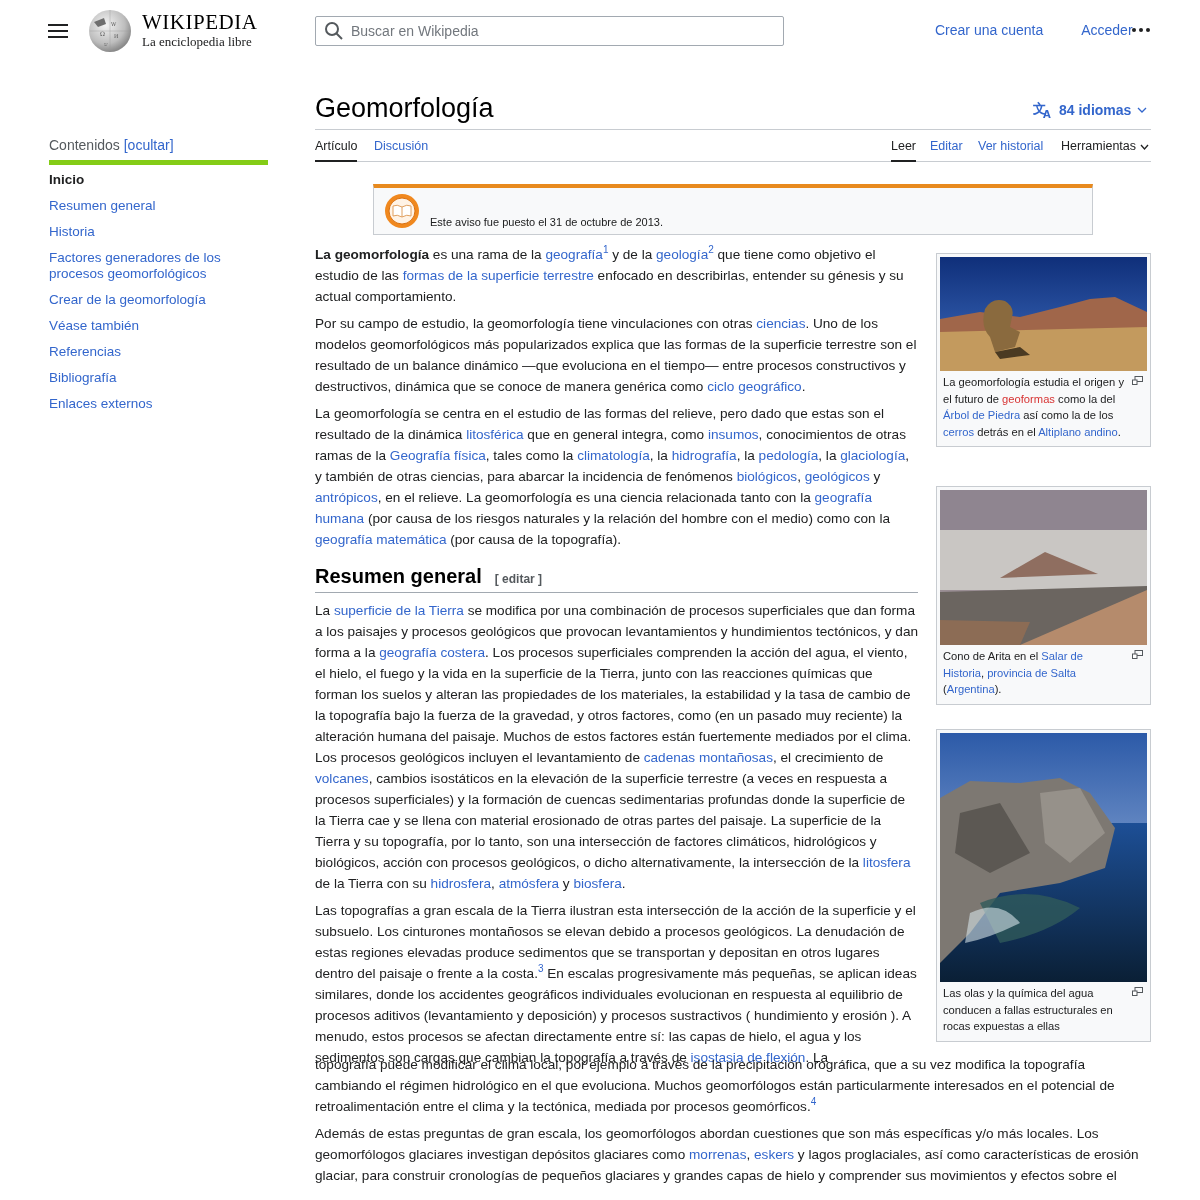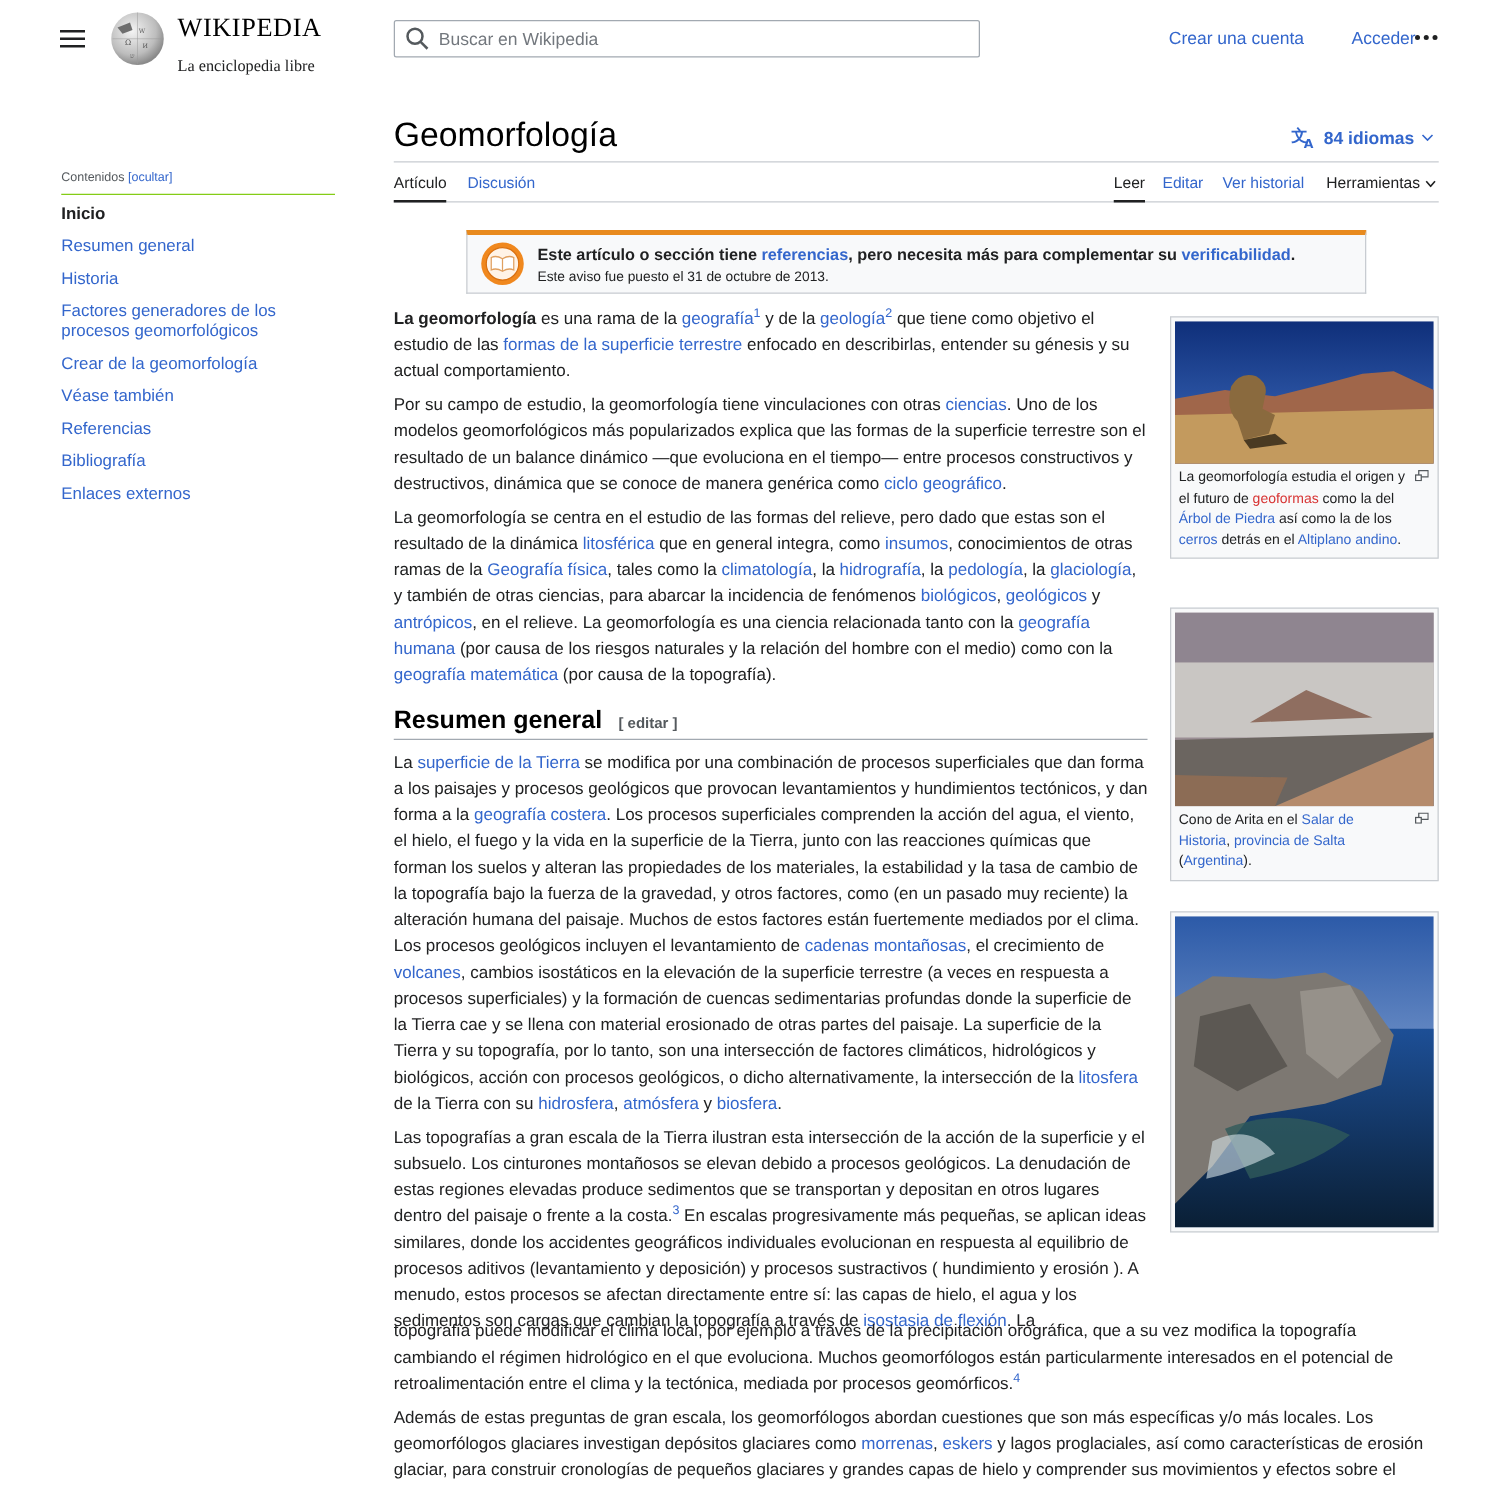--- a/index.html
+++ b/index.html
@@ -7,32 +7,32 @@
 body{font-family:"Liberation Sans","DejaVu Sans",sans-serif;color:#202122;position:relative}
 a{color:#3366cc;text-decoration:none}
 .red{color:#d73333}
 
 .header{position:absolute;top:0;left:0;width:1200px;height:62px}
 .hamburger{position:absolute;left:48px;top:21px;width:20px;height:18px;cursor:pointer}
 .hamburger span{display:block;height:2px;background:#202122;margin:3px 0 4px 0}
 .logo{position:absolute;left:86px;top:8px;width:48px;height:46px}
 .wordmark{position:absolute;left:142px;top:11px;font-family:"Liberation Serif","DejaVu Serif",serif}
 .wordmark .w1{font-size:21px;letter-spacing:0.5px;line-height:22px;color:#000}
-.wordmark .w2{font-size:13px;line-height:15px;color:#202122;margin-top:12px}
+.wordmark .w2{font-size:13px;line-height:15px;color:#202122;margin-top:1px}
 .search{position:absolute;left:315px;top:16px;width:469px;height:30px;border:1px solid #a2a9b1;border-radius:2px;display:flex;align-items:center;padding-left:8px}
 .search .icn{width:20px;height:20px;margin-right:7px}
 .search input{border:none;outline:none;font-family:"Liberation Sans",sans-serif;font-size:14px;color:#202122;width:420px;background:transparent}
 .search input::placeholder{color:#72777d}
 .toplinks{position:absolute;top:22px;left:935px;display:flex;gap:16px;font-size:14px}
 .toplinks a{margin-right:22px}
 .dots{position:absolute;left:1132px;top:28px;display:flex;gap:3px;cursor:pointer}
 .dots i{width:4px;height:4px;border-radius:50%;background:#202122;display:block}
 
 .toc{position:absolute;left:49px;top:137px;width:219px}
-.toc-head{font-size:10px;color:#54595d;padding-bottom:7px;border-bottom:1px solid #84cc16}
+.toc-head{font-size:14px;color:#54595d;padding-bottom:7px;border-bottom:5px solid #84cc16}
 .toc-list{list-style:none;margin-top:4px}
 .toc-list li{font-size:13.5px;line-height:15.5px;margin:7px 0 10.5px 0}
 .toc-list li.active{font-weight:bold;color:#202122}
 
 .title{position:absolute;left:315px;top:93px;font-size:27px;font-family:"Liberation Sans",sans-serif;font-weight:normal;color:#000}
 .langs{position:absolute;left:1033px;top:101px;display:flex;align-items:center;font-size:14px;font-weight:bold;color:#3366cc;cursor:pointer}
 .langs svg{margin-right:6px}
 .title-rule{position:absolute;left:315px;top:129px;width:836px;height:1px;background:#c8ccd1}
 .tabs{position:absolute;left:315px;top:139px;width:836px;height:23px;border-bottom:1px solid #c8ccd1;font-size:12.5px}
 .tab{position:absolute;top:0;height:23px;line-height:15px;cursor:pointer}
@@ -145,21 +145,20 @@
       </svg></span>
 </div>
 
 <div class="ambox">
   <svg class="ic" viewBox="0 0 36 36">
       <circle cx="18" cy="18" r="17" fill="#f0881e"></circle>
       <circle cx="18" cy="18" r="13" fill="#fff3e6" stroke="#d97010" stroke-width="1"></circle>
       <path d="M9 13 Q13 11 18 14 Q23 11 27 13 L27 23 Q23 21 18 24 Q13 21 9 23Z" fill="#fff" stroke="#e0a060" stroke-width="1"></path>
       <path d="M18 14 L18 24" stroke="#e0a060"></path>
     </svg>
-  <div class="t1"><span>Este artículo o sección tiene </span><a href="#">referencias</a><span>, pero necesita más para complementar su </span><a href="#">verificabilidad</a><span>.</span></div>
   <div class="t2">Este aviso fue puesto el 31 de octubre de 2013.</div>
 </div>
 
 <div class="content">
   <p><b>La geomorfología</b><span> es una rama de la </span><a href="#">geografía</a><sup><a href="#">1</a></sup><span>  y de la </span><a href="#">geología</a><sup><a href="#">2</a></sup><span>  que tiene como objetivo el estudio de las </span><a href="#">formas de la superficie terrestre</a><span> enfocado en describirlas, entender su génesis y su actual comportamiento.</span></p>
 
   <p><span>Por su campo de estudio, la geomorfología tiene vinculaciones con otras </span><a href="#">ciencias</a><span>. Uno de los modelos geomorfológicos más popularizados explica que las formas de la superficie terrestre son el resultado de un balance dinámico —que evoluciona en el tiempo— entre procesos constructivos y destructivos, dinámica que se conoce de manera genérica como </span><a href="#">ciclo geográfico</a><span>.</span></p>
 
   <p><span>La geomorfología se centra en el estudio de las formas del relieve, pero dado que estas son el resultado de la dinámica </span><a href="#">litosférica</a><span> que en general integra, como </span><a href="#">insumos</a><span>, conocimientos de otras ramas de la </span><a href="#">Geografía física</a><span>, tales como la </span><a href="#">climatología</a><span>, la </span><a href="#">hidrografía</a><span>, la </span><a href="#">pedología</a><span>, la </span><a href="#">glaciología</a><span>, y también de otras ciencias, para abarcar la incidencia de fenómenos </span><a href="#">biológicos</a><span>, </span><a href="#">geológicos</a><span> y </span><a href="#">antrópicos</a><span>, en el relieve. La geomorfología es una ciencia relacionada tanto con la </span><a href="#">geografía humana</a><span> (por causa de los riesgos naturales y la relación del hombre con el medio) como con la </span><a href="#">geografía matemática</a><span> (por causa de la topografía).</span></p>
 
@@ -233,13 +232,20 @@
         </linearGradient>
       </defs>
     <rect width="207" height="249" fill="url(#sk3)"></rect>
     <rect y="90" width="207" height="159" fill="url(#sea)"></rect>
     <path d="M0 65 L30 48 L80 50 L120 45 L150 60 L175 95 L165 135 L120 150 L60 160 L30 200 L0 230Z" fill="#7d7872"></path>
     <path d="M20 80 L60 70 L90 120 L50 140 L15 120Z" fill="#5c5853"></path>
     <path d="M100 60 L140 55 L165 100 L130 130 L105 110Z" fill="#96918a"></path>
     <path d="M40 170 Q90 150 140 175 Q110 200 60 210Z" fill="#2f5a5a" opacity="0.8"></path>
     <path d="M30 180 Q60 165 80 190 Q50 205 25 210Z" fill="#d6e2e8" opacity="0.6"></path>
   </svg>
+  <figcaption class="cap">
+    <svg class="mag" viewBox="0 0 11 9">
+        <rect x="3" y="0.5" width="7.5" height="5" fill="none" stroke="#54595d"></rect>
+        <rect x="0.5" y="4" width="4.5" height="4.5" fill="#fff" stroke="#54595d"></rect>
+      </svg>
+    <span>Las olas y la química del agua conducen a fallas estructurales en rocas expuestas a ellas</span>
+  </figcaption>
 </figure>
 
 </body></html>

